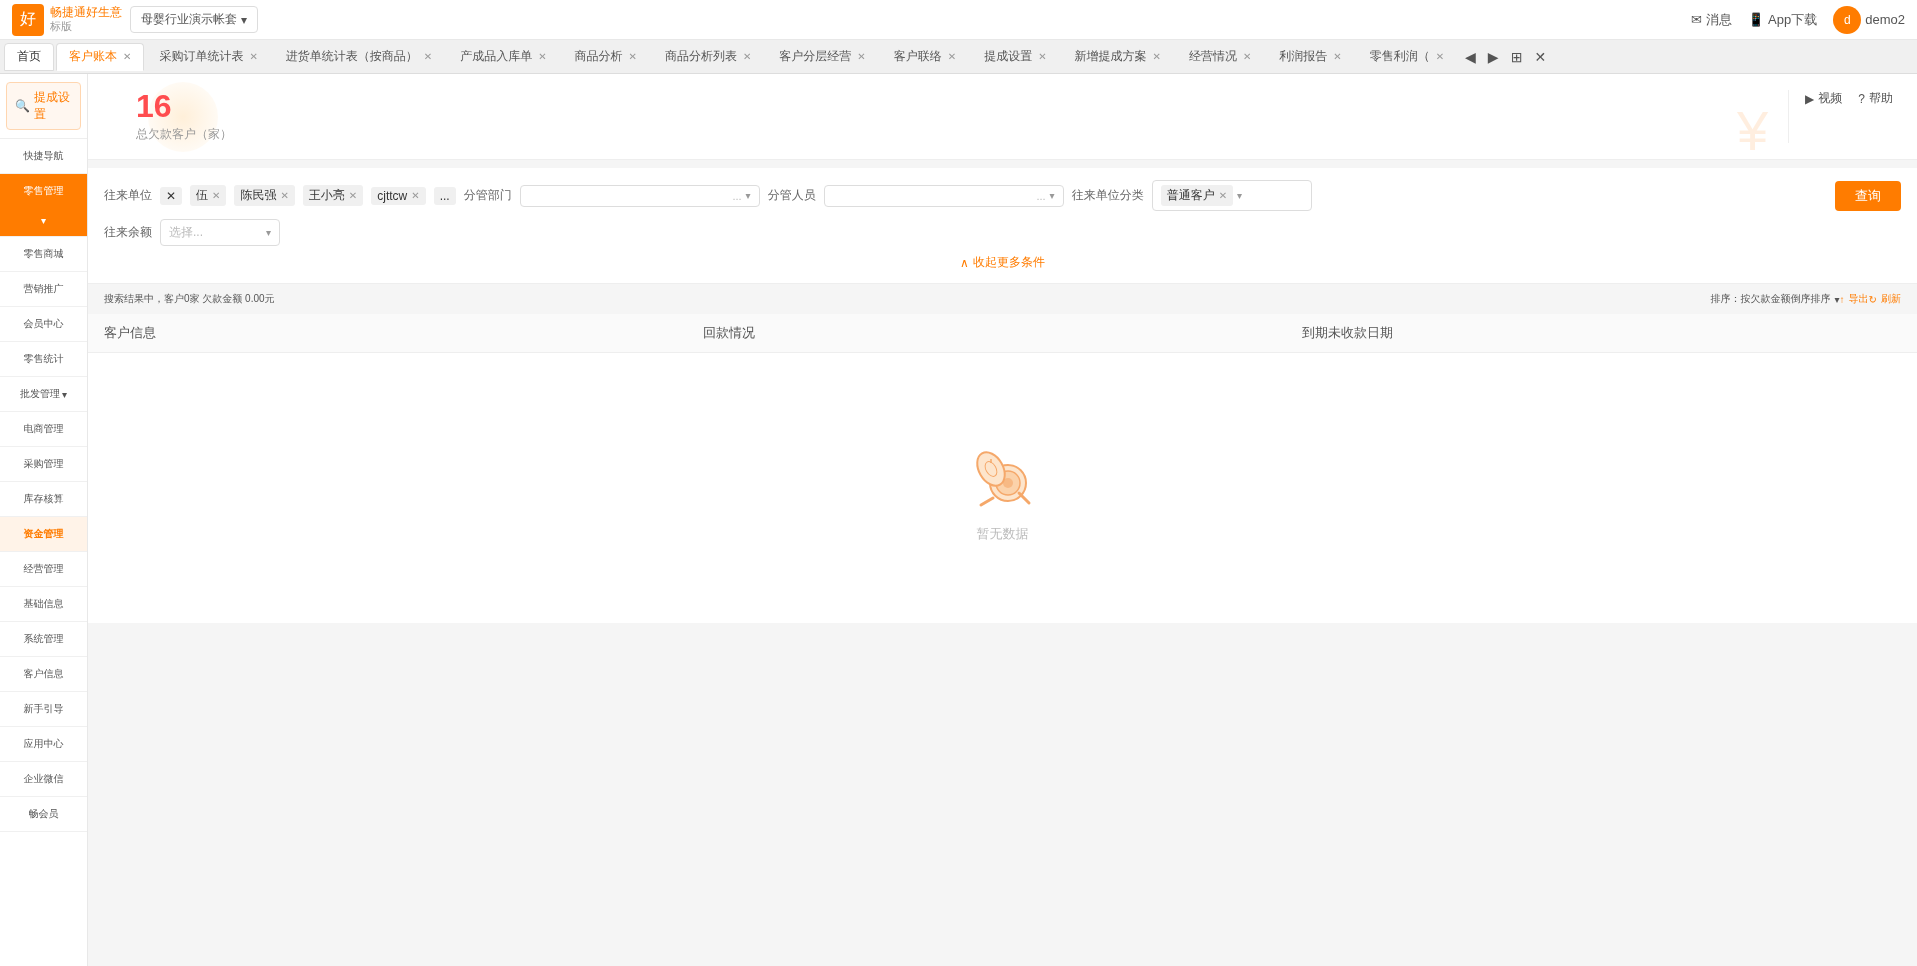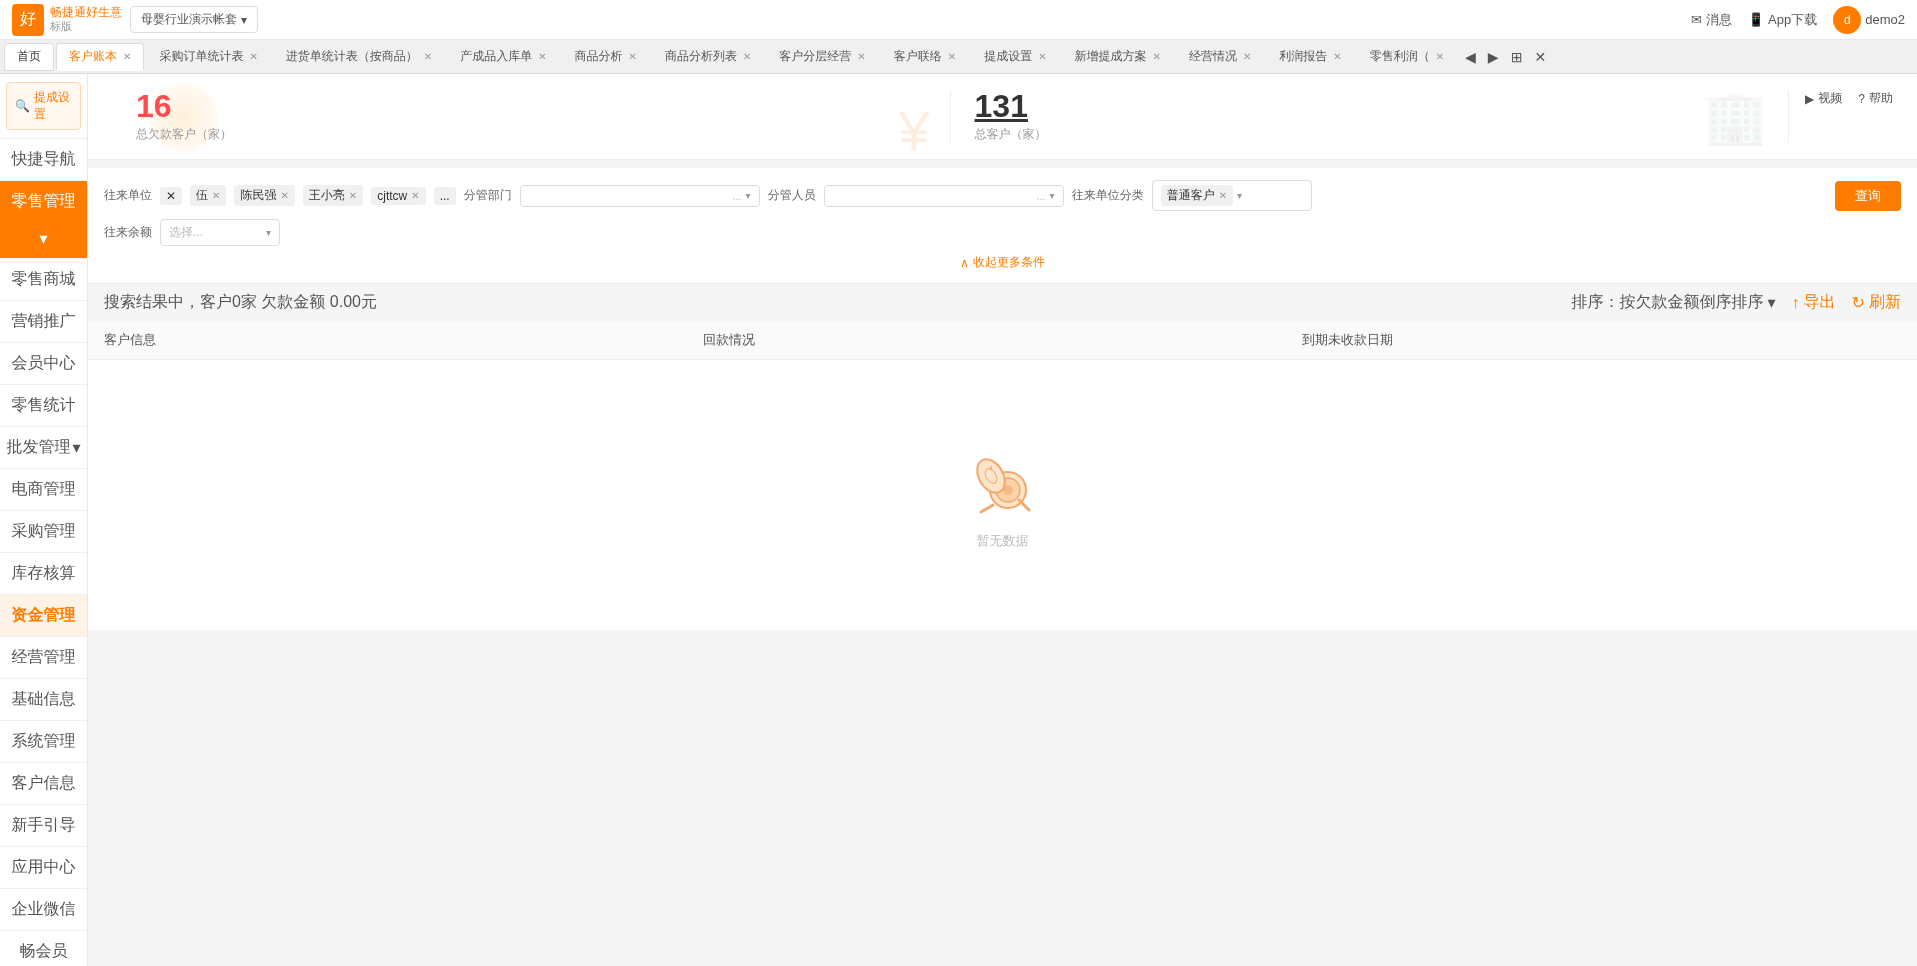--- a/index.html
+++ b/index.html
@@ -45,21 +45,21 @@
     }
     .sidebar-search {
       padding: 8px 6px; border-bottom: 1px solid #eee;
     }
     .sidebar-search-btn {
       display: flex; align-items: center; gap: 4px; padding: 6px 8px;
       background: #fff7f0; border-radius: 4px; cursor: pointer; font-size: 12px; color: #ff7c00;
       border: 1px solid #ffd6b0;
     }
     .sidebar-nav-item {
-      padding: 10px 6px; text-align: center; cursor: pointer; font-size: 16px;
+      padding: 10px 6px; text-align: center; cursor: pointer; font-size: 10px;
       color: #555; border-bottom: 1px solid #f0f0f0; display: flex; flex-direction: column;
       align-items: center; gap: 2px;
     }
     .sidebar-nav-item.active { background: #ff7c00; color: white; gap: 17px; }
 
     
     .content-area { flex: 1; overflow: auto; background: #f5f5f5; }
 
     
     .stats-bar {
@@ -102,23 +102,23 @@
       font-size: 12px; margin: 0 auto;
     }
     .query-btn {
       background: #ff7c00; color: white; border: none; border-radius: 4px;
       padding: 6px 20px; font-size: 13px; cursor: pointer; margin-left: auto;
     }
 
     
     .result-bar {
       display: flex; align-items: center; justify-content: space-between;
-      background: #f5f5f5; padding: 8px 16px; font-size: 16px; color: #555;
-    }
-    .result-bar-right { display: flex; align-items: flex-start; gap: 16px; }
+      background: #f5f5f5; padding: 8px 16px; font-size: 10px; color: #555;
+    }
+    .result-bar-right { display: flex; align-items: flex-start; }
     .sort-selector { display: flex; align-items: center; gap: 4px; cursor: pointer; }
     .result-action { display: flex; align-items: center; gap: 4px; cursor: pointer; color: #ff7c00; }
 
     
     .data-table { background: #fff; margin: 0; }
     .table-header {
       display: flex; padding: 10px 16px; background: #fafafa;
       border-bottom: 1px solid #eee; font-size: 13px; color: #555; font-weight: 500;
     }
     .col-customer { flex: 2; }
@@ -308,26 +308,20 @@
       <div style="position:absolute;left:60px;top:50%;transform:translateY(-50%);width:70px;height:70px;border-radius:50%;background:radial-gradient(circle,rgba(255,150,0,0.15),transparent);pointer-events:none;"></div>
 
       <div class="stat-item">
 
         <div style="position:absolute;right:20px;top:8px;font-size:56px;opacity:0.12;color:#ff7c00;">¥</div>
         <div class="stat-value">16</div>
         <div class="stat-label">总欠款客户（家）</div>
       </div>
 
 
-      <div class="stat-item">
-
-        <div style="position:absolute;right:20px;top:50%;transform:translateY(-50%);font-size:52px;opacity:0.12;color:#4096ff;">🏢</div>
-        <div class="stat-value dark">131</div>
-        <div class="stat-label">总客户（家）</div>
-      </div>
 
       <div class="stats-bar-right">
         <div class="stats-action">
           <span>▶</span>
           <span>视频</span>
         </div>
         <div class="stats-action">
           <span>?</span>
           <span>帮助</span>
         </div>

